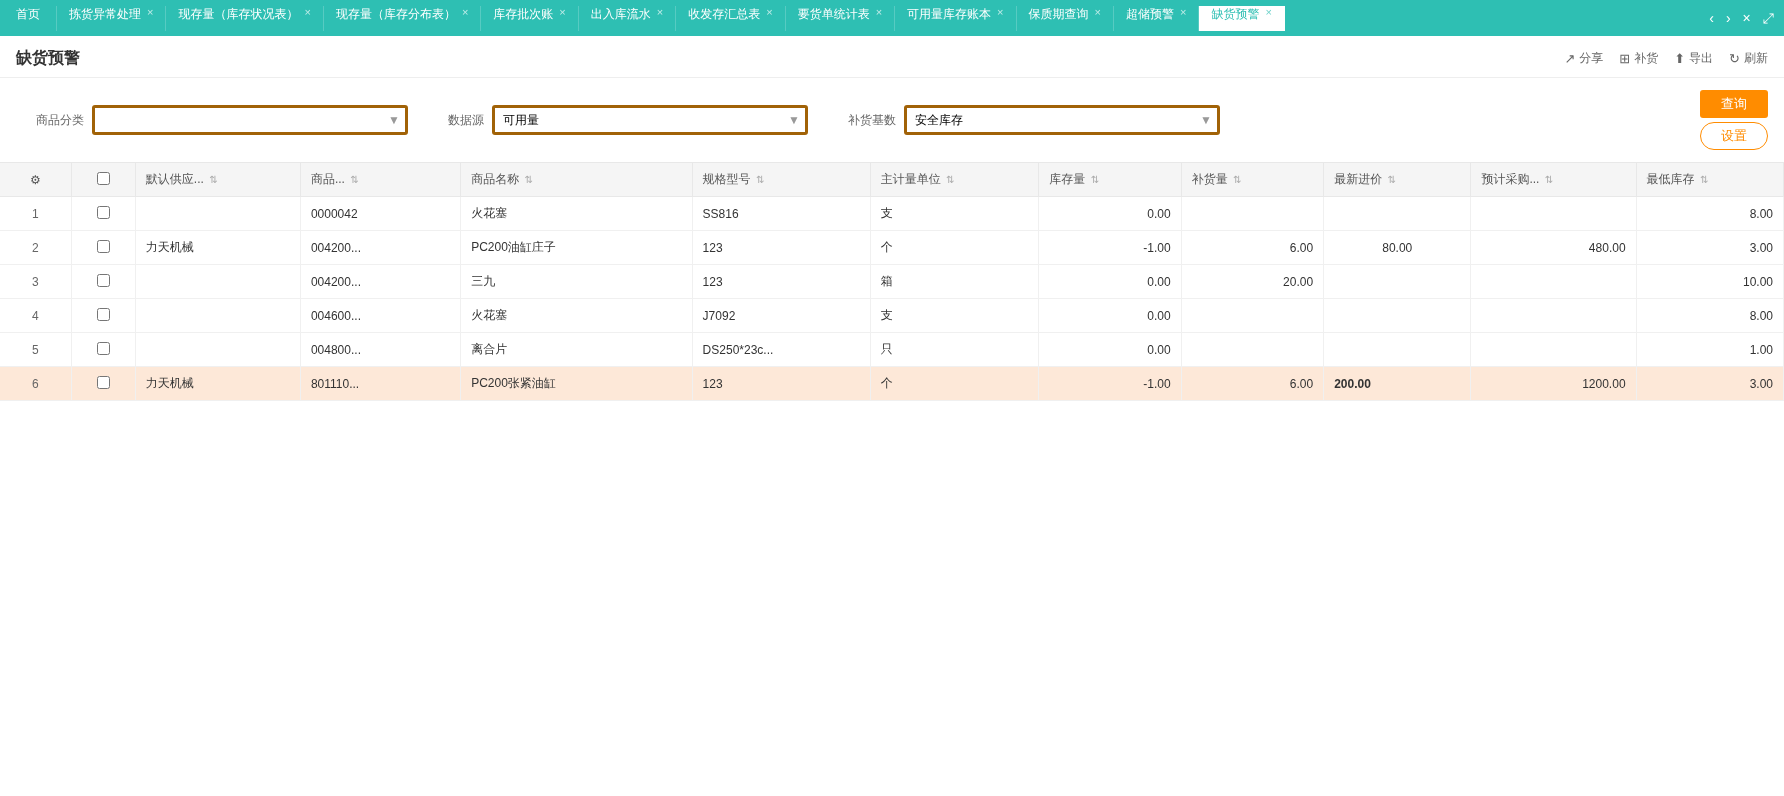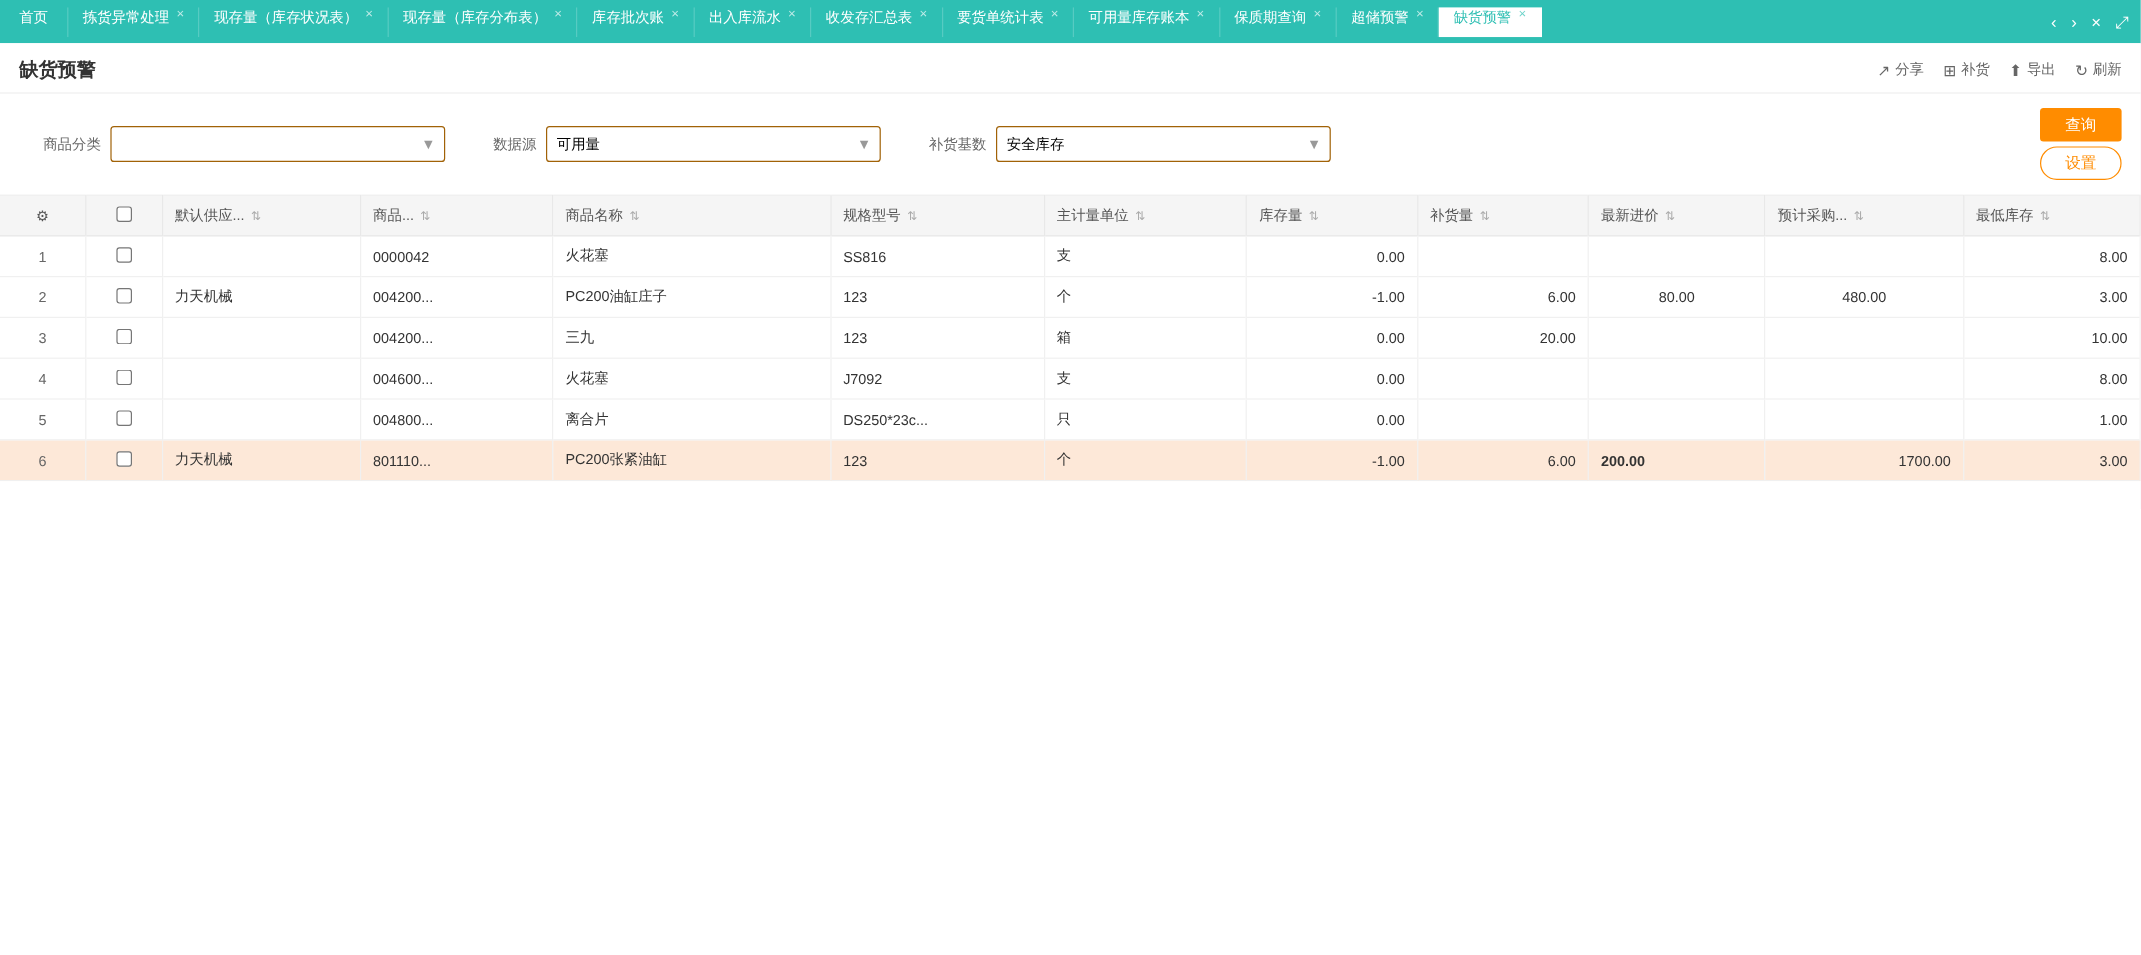--- a/index.html
+++ b/index.html
@@ -102,23 +102,23 @@
       font-size: 12px;
       white-space: nowrap;
       margin-left: 20px;
     }
     .filter-select-wrapper {
       position: relative;
       display: inline-flex;
       align-items: center;
     }
     .filter-select-wrapper select {
-      width: 279px;
+      width: 316px;
       height: 30px;
-      border: 1px solid #a16207;
+      border: 3px solid #a16207;
       border-radius: 3px;
       padding: 0 8px;
       font-size: 12px;
       background: #fff;
       appearance: none;
       cursor: pointer;
     }
     .filter-select-wrapper .arrow {
       position: absolute;
       right: 8px;
@@ -412,21 +412,21 @@
         <input type="checkbox" style="">
       </td>
       <td>力天机械</td>
       <td>004200...</td>
       <td>PC200油缸庄子</td>
       <td>123</td>
       <td>个</td>
       <td style="text-align:right;">-1.00</td>
       <td style="text-align:right;">6.00</td>
       <td style="text-align:center;">80.00</td>
-      <td style="text-align:center;">480.00</td>
+      <td style="text-align:right;">480.00</td>
       <td style="text-align:right;">3.00</td>
     </tr>
           <tr>
       <td class="row-num">3</td>
       <td class="checkbox-cell">
         <input type="checkbox" style="">
       </td>
       <td></td>
       <td>004200...</td>
       <td>三九</td>
@@ -476,19 +476,19 @@
         <input type="checkbox" style="">
       </td>
       <td>力天机械</td>
       <td>801110...</td>
       <td>PC200张紧油缸</td>
       <td>123</td>
       <td>个</td>
       <td style="text-align:right;">-1.00</td>
       <td style="text-align:right;">6.00</td>
       <td style="text-align:left;font-weight:bold;">200.00</td>
-      <td style="text-align:right;">1700.00</td>
+      <td style="text-align:right;">1200.00</td>
       <td style="text-align:right;">3.00</td>
     </tr>
         </tbody>
     </table>
   </div>
 </div>
 
 </body></html>

